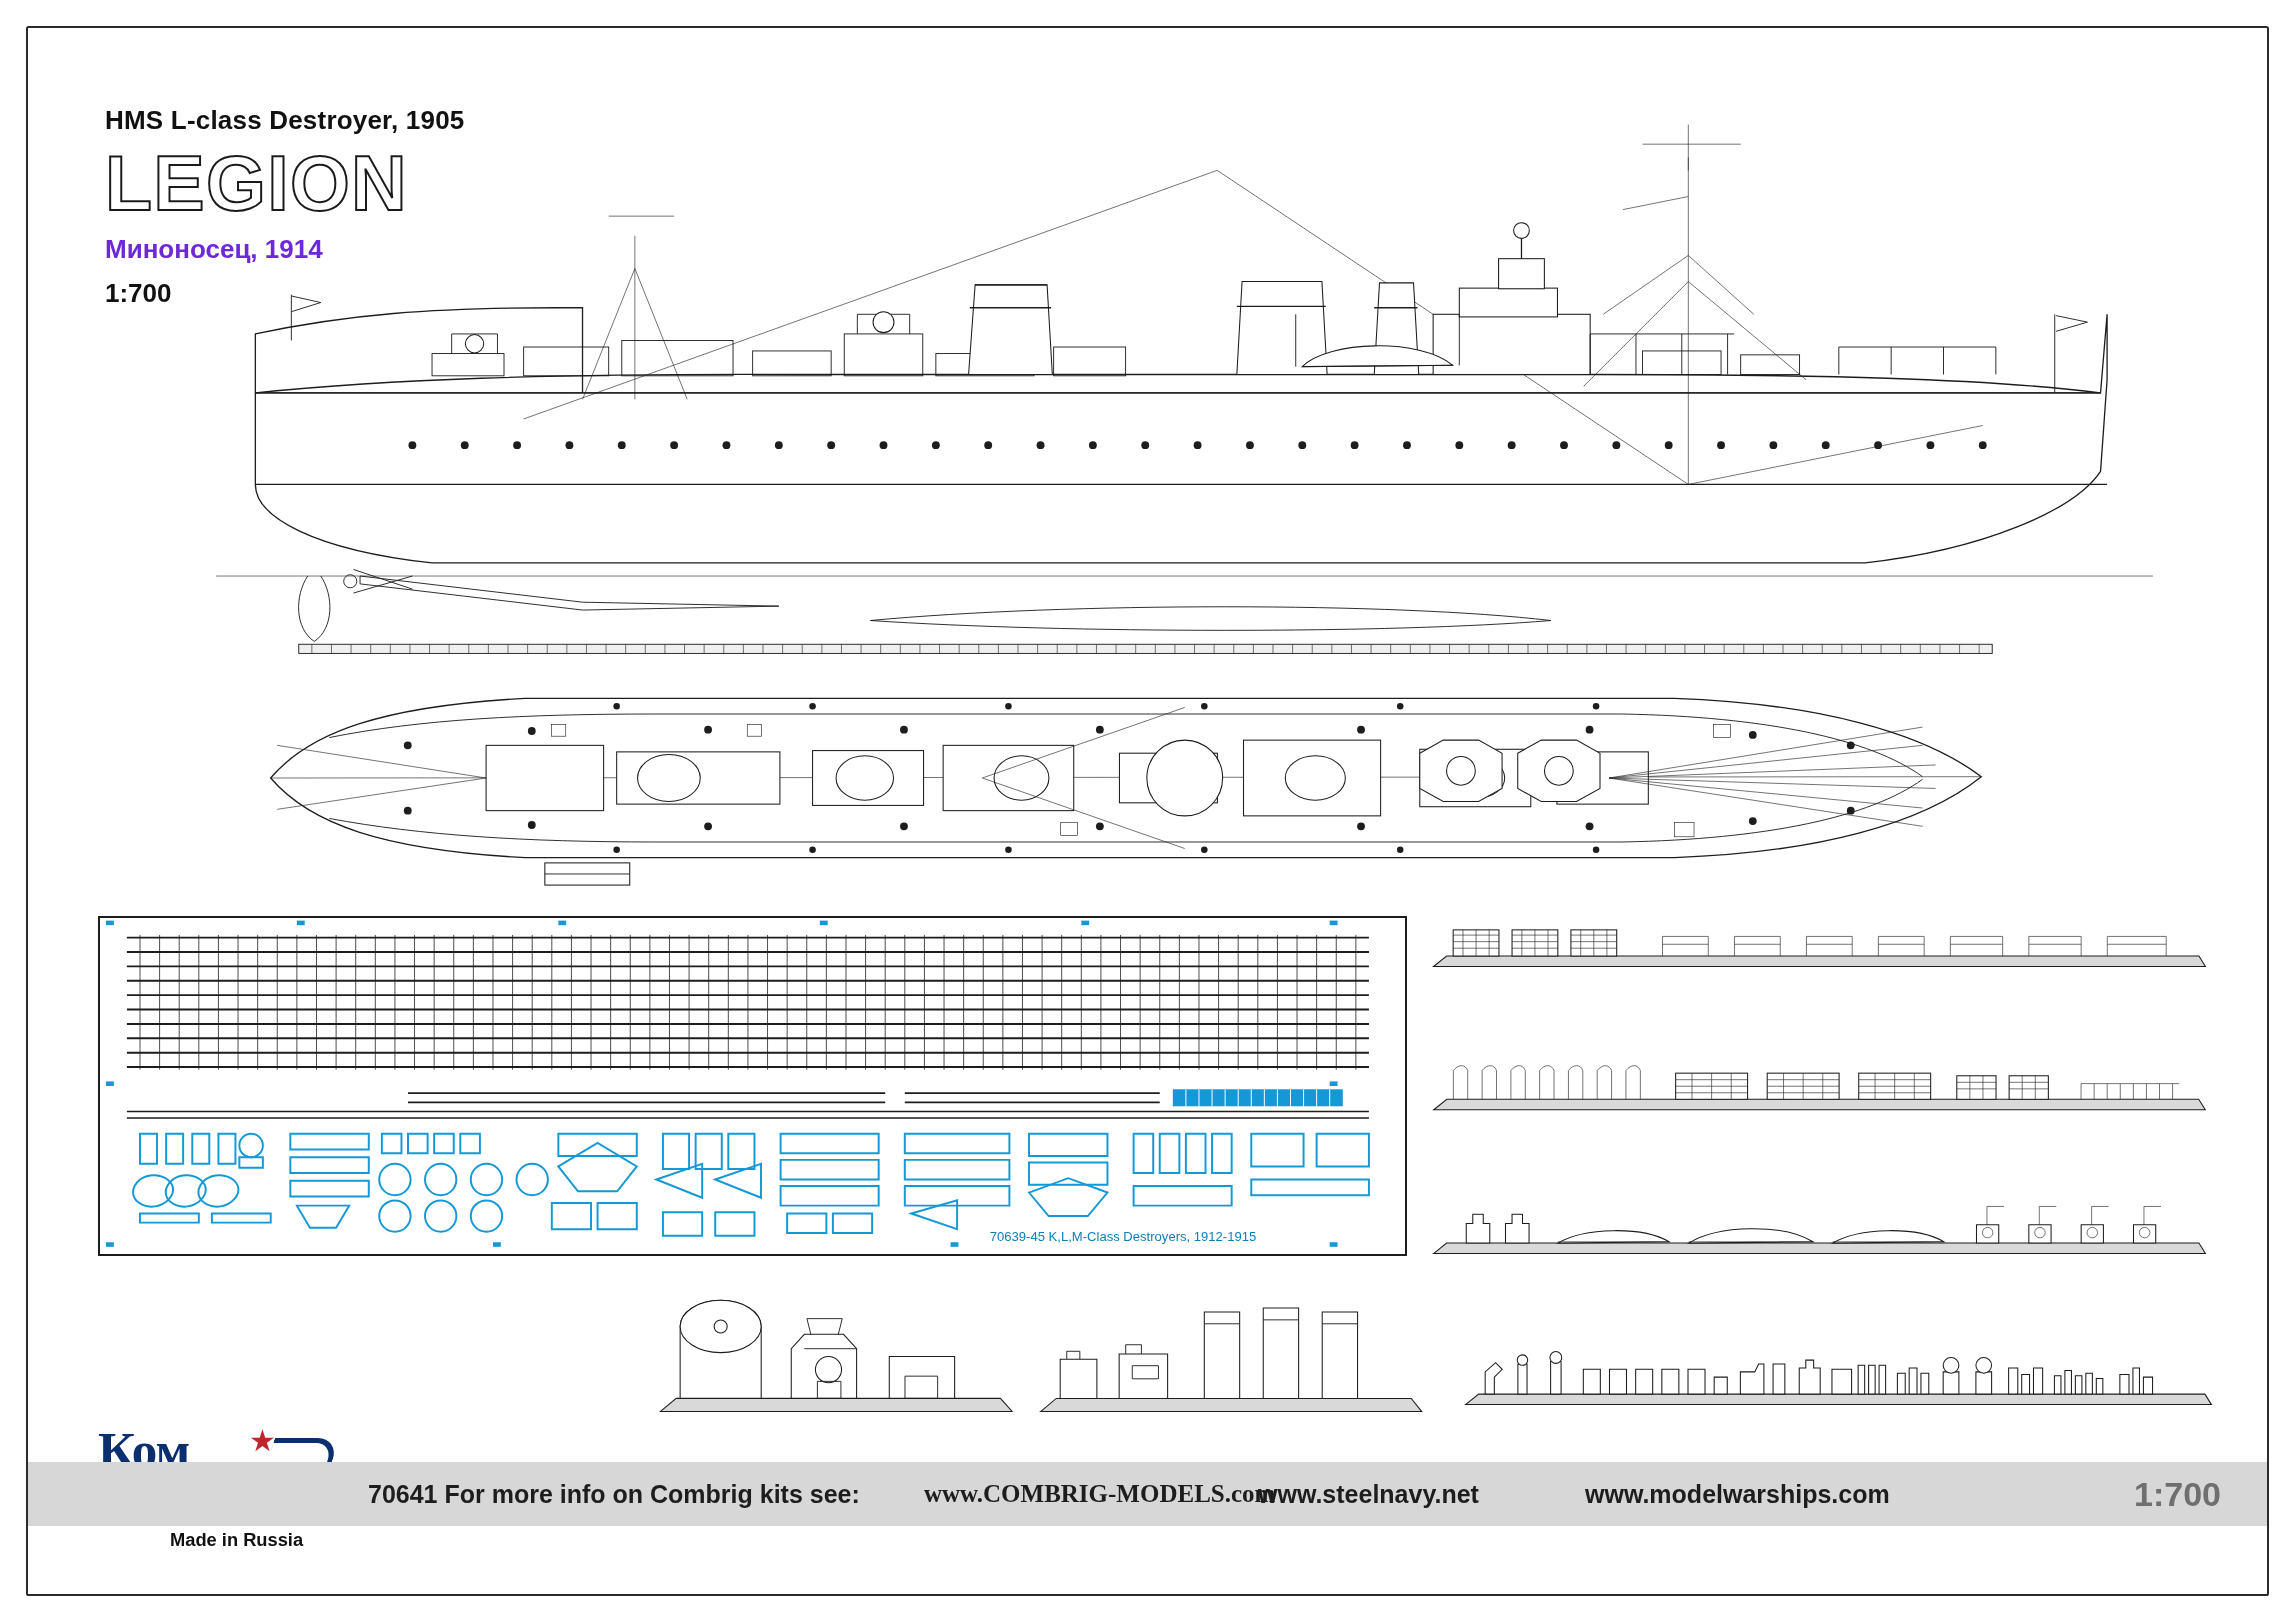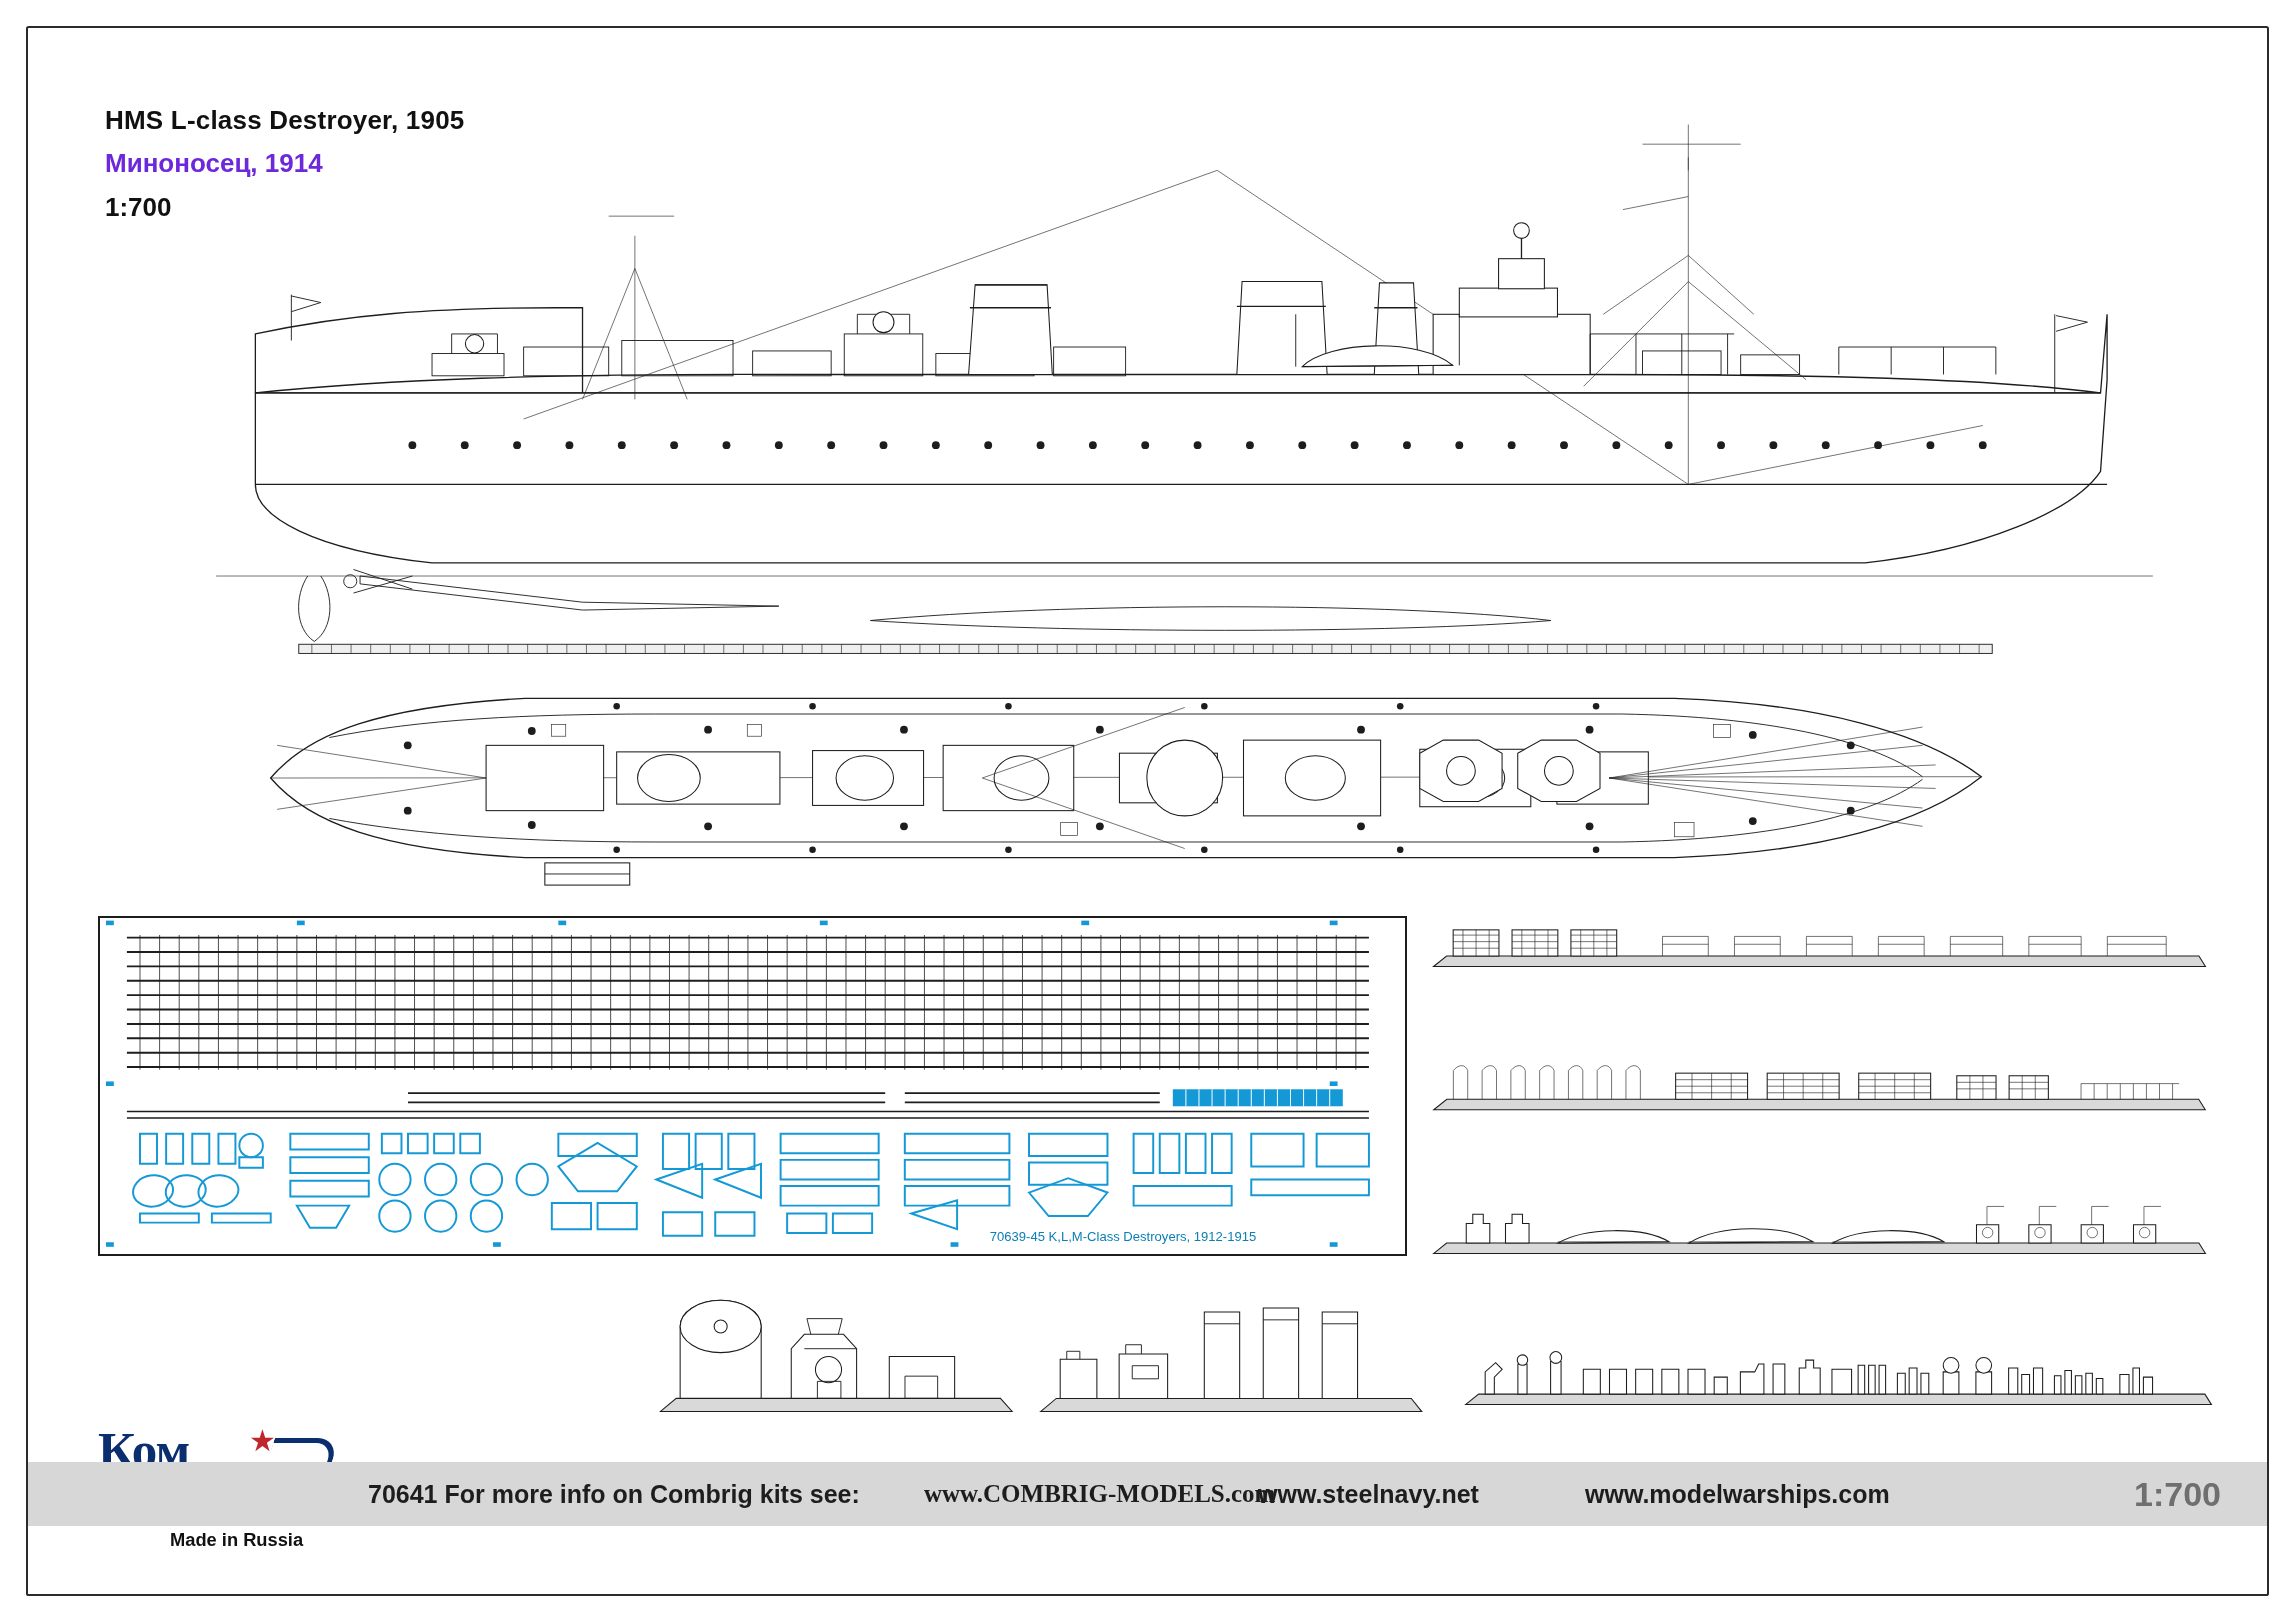--- a/index.html
+++ b/index.html
@@ -46,20 +46,21 @@
 </style>
 </head>
 <body>
 
 <div id="sheet">
 
   <div class="frame"></div>
 
   <div class="hdr">
     <div class="line1">HMS L-class Destroyer, 1905</div>
+    <div class="bigname">LEGION</div>
     <div class="line3">Миноносец, 1914</div>
     <div class="line4">1:700</div>
   </div>
 
   <svg style="position:absolute;left:216px;top:118px;" width="1937" height="530" viewBox="0 0 2960 810">
 
     <g class="ln-hair">
       <path d="M1530,80 L2250,560"></path>
       <path d="M1530,80 L470,460"></path>
       <path d="M2250,560 L2700,470"></path>

